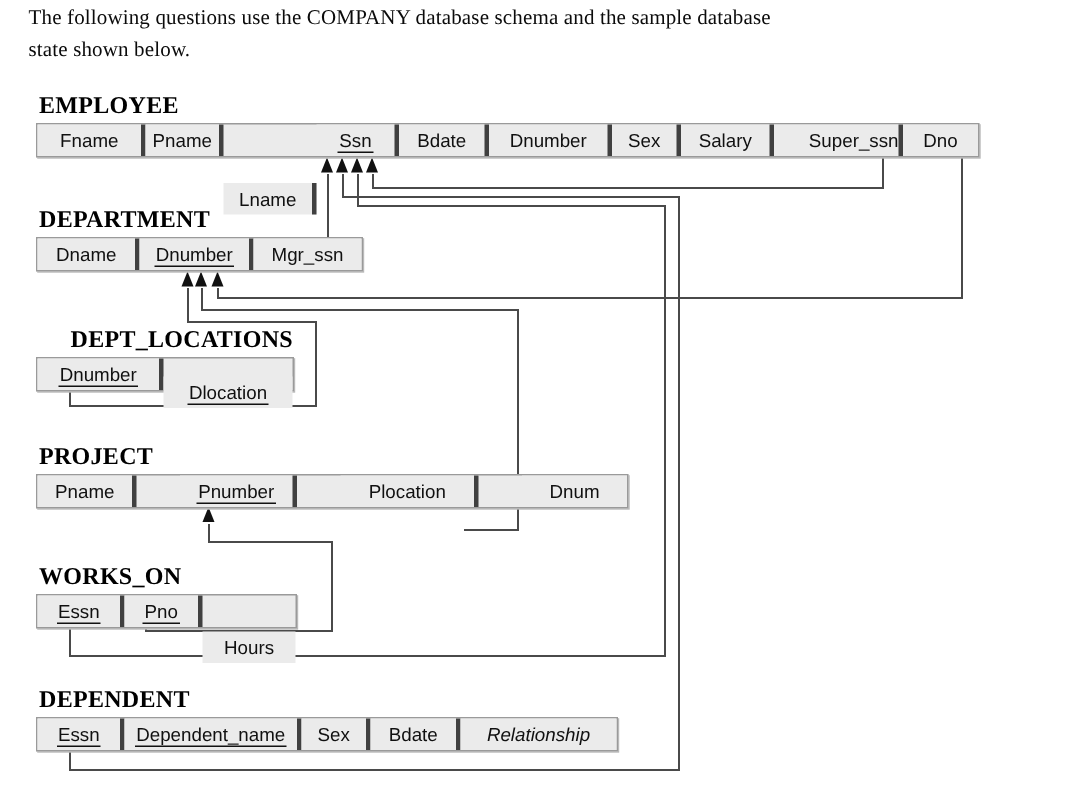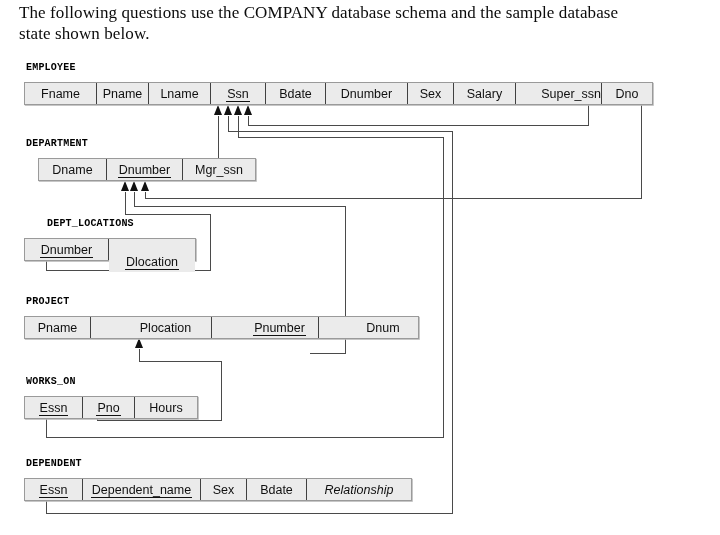--- a/index.html
+++ b/index.html
@@ -10,52 +10,52 @@
     overflow:hidden;
     position:relative;
   }
   #root{position:absolute;left:0;top:0;width:720px;height:535px;}
 
   
   .intro{
     position:absolute;
     left:19px; top:2px; width:676px;
     font-family:"Liberation Serif", serif;
-    font-size:17px;
+    font-size:14px;
     line-height:21px;
     color:#0b0b0b;
     letter-spacing:0.1px;
   }
 
   
   #diagram{position:absolute;left:0;top:0;width:720px;height:535px;}
 
   .tbl-title{
     position:absolute;
-    font-family:Liberation Mono, monospace;
+    font-family:Liberation Serif, serif;
     font-weight:bold;
-    font-size:10px;
+    font-size:16px;
     color:#000;
     letter-spacing:0.2px;
     white-space:nowrap;
   }
 
   .tbl{
     position:absolute;
     display:flex;
     border:1px solid #9a9a9a;
     background:#ebebeb;
     box-sizing:border-box;
     height:23px;
     box-shadow:0.8px 0.8px 0 #b9b9b9;
   }
   .cell{
     position:relative;
     box-sizing:border-box;
-    border-right:1px solid #404040;
+    border-right:3px solid #404040;
     display:flex;
     align-items:center;
     justify-content:center;
     font-size:12.5px;
     color:#101010;
     background:#ebebeb;
     height:100%;
     white-space:nowrap;
   }
   .cell:last-child{border-right:none;}
@@ -123,21 +123,21 @@
 
     <div id="tables-host">
         <div class="tbl-title" style="left: 26px; top: 62px;">EMPLOYEE</div>
         <div class="tbl" style="left: 24px; top: 82px;">
           <div class="cell" style="width: 72px;">
             <span class="lbl">Fname</span>
           </div>
           <div class="cell" style="width: 52px;">
             <span class="lbl">Pname</span>
           </div>
-          <div class="cell" style="width: 62px;">
+          <div class="cell" style="width: 62px; margin-top: 39px;">
             <span class="lbl">Lname</span>
           </div>
           <div class="cell pk" style="width: 55px;">
             <span class="lbl">Ssn</span>
           </div>
           <div class="cell" style="width: 60px;">
             <span class="lbl">Bdate</span>
           </div>
           <div class="cell" style="width: 82px;">
             <span class="lbl">Dnumber</span>
@@ -149,21 +149,21 @@
             <span class="lbl">Salary</span>
           </div>
           <div class="cell" style="width: 86px; justify-content: flex-end;">
             <span class="lbl">Super_ssn</span>
           </div>
           <div class="cell" style="width: 50px;">
             <span class="lbl">Dno</span>
           </div>
         </div>
         <div class="tbl-title" style="left: 26px; top: 138px;">DEPARTMENT</div>
-        <div class="tbl" style="left: 38px; top: 158px;">
+        <div class="tbl" style="left: 24px; top: 158px;">
           <div class="cell" style="width: 68px;">
             <span class="lbl">Dname</span>
           </div>
           <div class="cell pk" style="width: 76px;">
             <span class="lbl">Dnumber</span>
           </div>
           <div class="cell" style="width: 72px;">
             <span class="lbl">Mgr_ssn</span>
           </div>
         </div>
@@ -174,39 +174,39 @@
           </div>
           <div class="cell pk" style="width: 86px; margin-top: 12px;">
             <span class="lbl">Dlocation</span>
           </div>
         </div>
         <div class="tbl-title" style="left: 26px; top: 296px;">PROJECT</div>
         <div class="tbl" style="left: 24px; top: 316px; gap: 29px;">
           <div class="cell" style="width: 66px;">
             <span class="lbl">Pname</span>
           </div>
+          <div class="cell pk" style="width: 78px;">
+            <span class="lbl">Pnumber</span>
+          </div>
           <div class="cell" style="width: 92px;">
             <span class="lbl">Plocation</span>
-          </div>
-          <div class="cell pk" style="width: 78px;">
-            <span class="lbl">Pnumber</span>
           </div>
           <div class="cell" style="width: 70px;">
             <span class="lbl">Dnum</span>
           </div>
         </div>
         <div class="tbl-title" style="left: 26px; top: 376px;">WORKS_ON</div>
         <div class="tbl" style="left: 24px; top: 396px;">
           <div class="cell pk" style="width: 58px;">
             <span class="lbl">Essn</span>
           </div>
           <div class="cell pk" style="width: 52px;">
             <span class="lbl">Pno</span>
           </div>
-          <div class="cell" style="width: 62px;">
+          <div class="cell" style="width: 62px; margin-top: 24px;">
             <span class="lbl">Hours</span>
           </div>
         </div>
         <div class="tbl-title" style="left: 26px; top: 458px;">DEPENDENT</div>
         <div class="tbl" style="left: 24px; top: 478px;">
           <div class="cell pk" style="width: 58px;">
             <span class="lbl">Essn</span>
           </div>
           <div class="cell pk" style="width: 118px;">
             <span class="lbl">Dependent_name</span>

